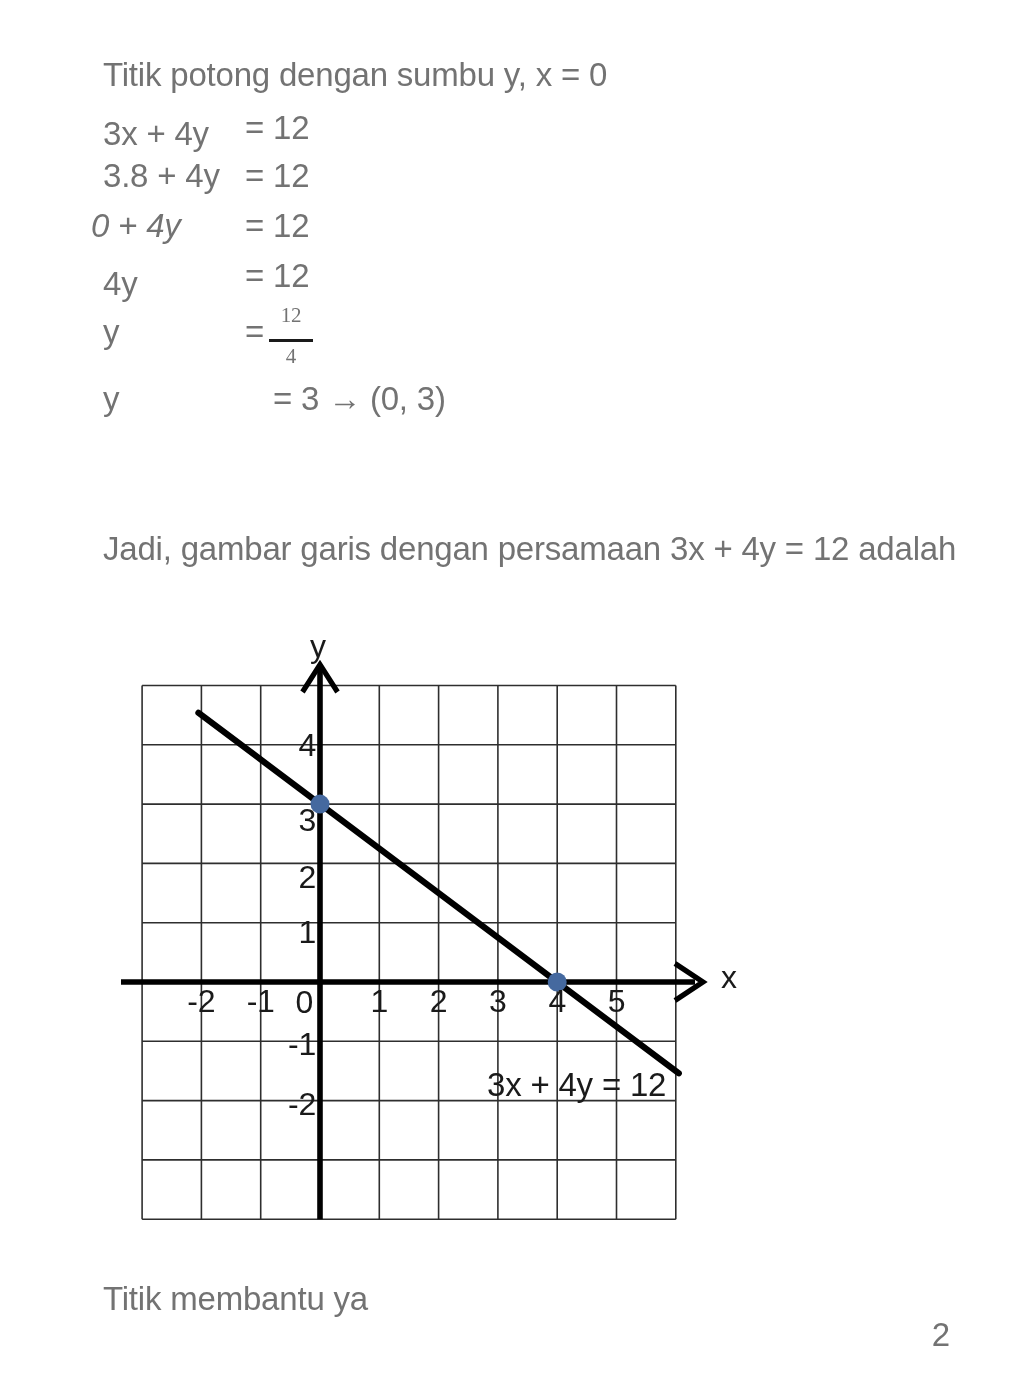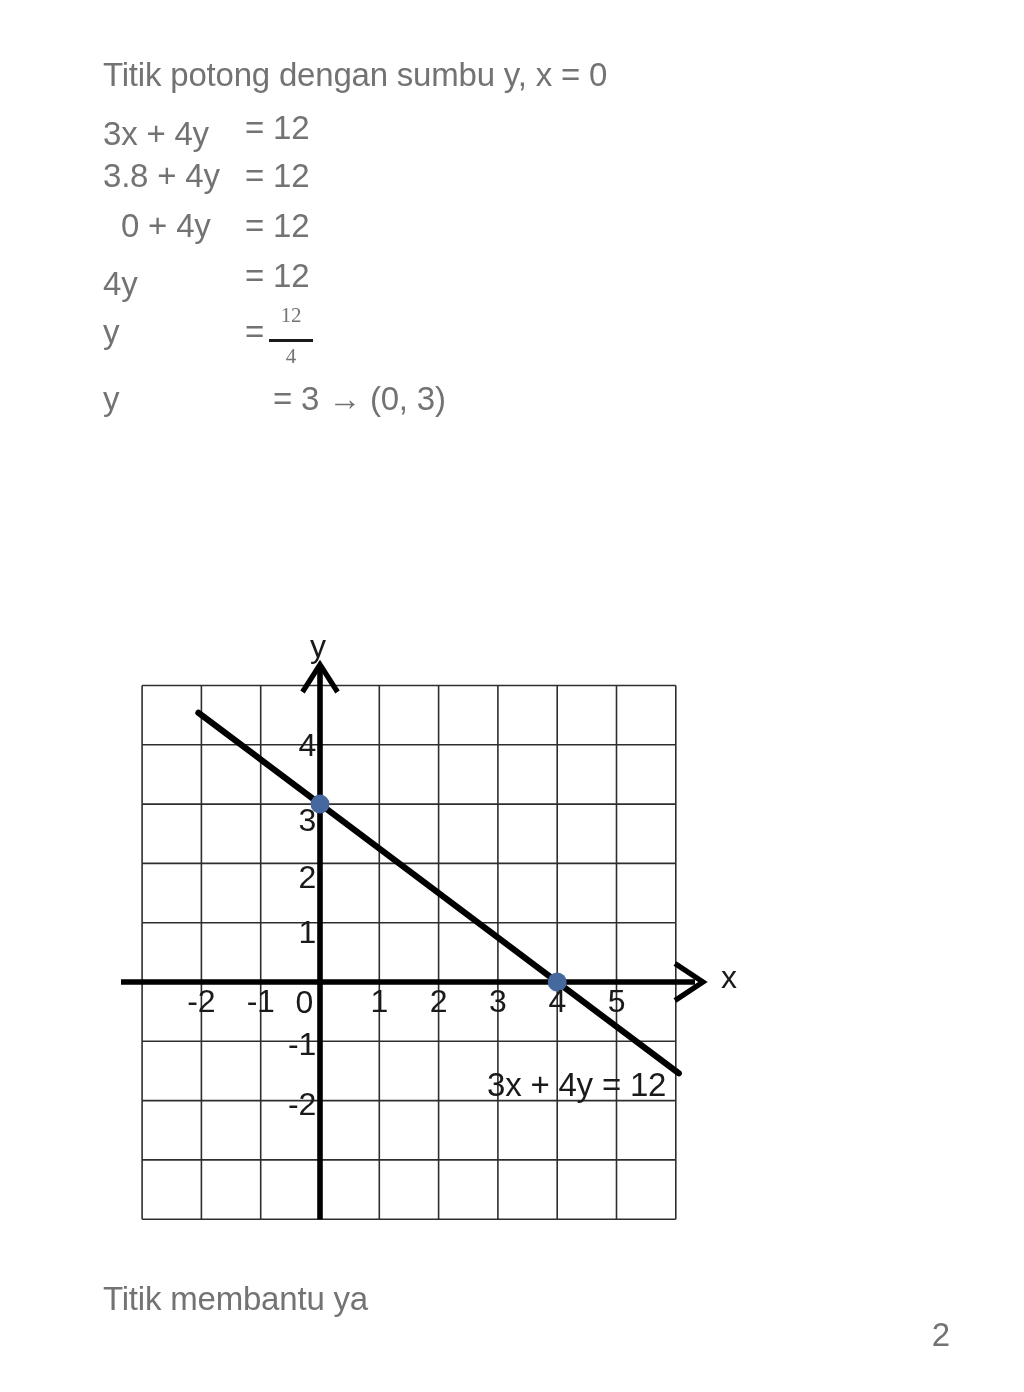--- a/index.html
+++ b/index.html
@@ -21,37 +21,38 @@
 <div class="page">
 
   <div class="t" style="left:103px;top:58px;">Titik potong dengan sumbu y, x = 0</div>
 
   <div class="t" style="left:103px;top:117px;">3x + 4y</div>
   <div class="t" style="left:245px;top:111px;">= 12</div>
 
   <div class="t" style="left:103px;top:159px;">3.8 + 4y</div>
   <div class="t" style="left:245px;top:159px;">= 12</div>
 
-  <div class="t" style="left:121px;top:209px;">0 + 4y</div>
+  <div class="t" style="left:91px;top:209px;font-style:italic;">0 + 4y</div>
   <div class="t" style="left:245px;top:209px;">= 12</div>
 
   <div class="t" style="left:103px;top:259px;margin-top:8px;">4y</div>
   <div class="t" style="left:245px;top:259px;">= 12</div>
 
   <div class="t" style="left:103px;top:315px;">y</div>
   <div class="t" style="left:245px;top:315px;">=</div>
   <div>
     <div class="frac-num serif" style="left:269px;top:305px;">12</div>
     <div class="frac-bar" style="left:269px;top:339px;"></div>
     <div class="frac-den serif" style="left:269px;top:346px;">4</div>
   </div>
 
   <div class="t" style="left:103px;top:382px;">y</div>
   <div class="t" style="left:245px;top:382px;margin-left:28px;">= 3 → (0, 3)</div>
 
+  <div class="t" style="left:103px;top:532px;">Jadi, gambar garis dengan persamaan 3x + 4y = 12 adalah</div>
 
   <div id="chart-host" style="position:absolute;left:0;top:600px;width:1024px;height:660px;"><svg width="1024" height="660" viewBox="0 600 1024 660">
         <line x1="142.10000000000002" y1="685.5" x2="142.10000000000002" y2="1219.2" stroke="#2e2e2e" stroke-width="1.6"></line>
         <line x1="201.4" y1="685.5" x2="201.4" y2="1219.2" stroke="#2e2e2e" stroke-width="1.6"></line>
         <line x1="260.7" y1="685.5" x2="260.7" y2="1219.2" stroke="#2e2e2e" stroke-width="1.6"></line>
         <line x1="320" y1="685.5" x2="320" y2="1219.2" stroke="#2e2e2e" stroke-width="1.6"></line>
         <line x1="379.3" y1="685.5" x2="379.3" y2="1219.2" stroke="#2e2e2e" stroke-width="1.6"></line>
         <line x1="438.6" y1="685.5" x2="438.6" y2="1219.2" stroke="#2e2e2e" stroke-width="1.6"></line>
         <line x1="497.9" y1="685.5" x2="497.9" y2="1219.2" stroke="#2e2e2e" stroke-width="1.6"></line>
         <line x1="557.2" y1="685.5" x2="557.2" y2="1219.2" stroke="#2e2e2e" stroke-width="1.6"></line>

